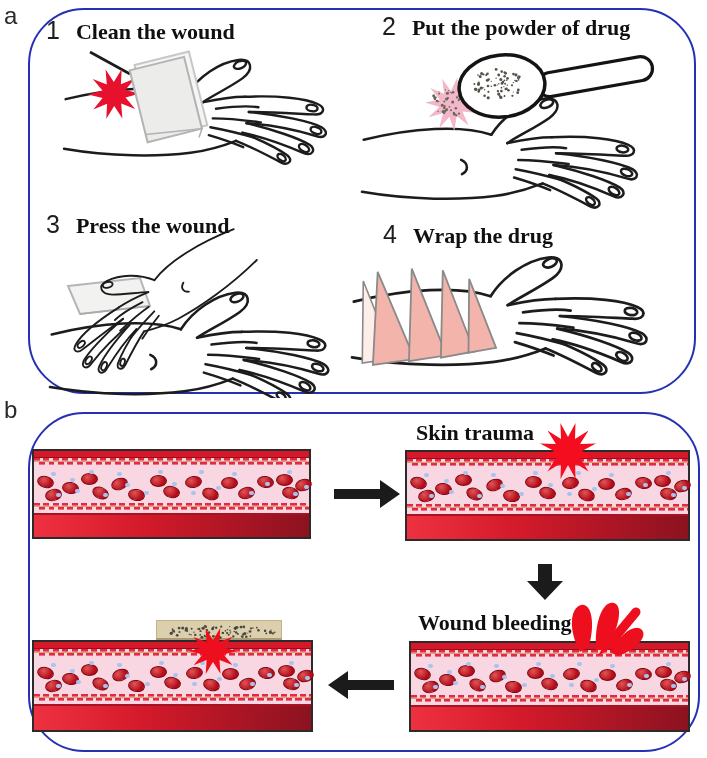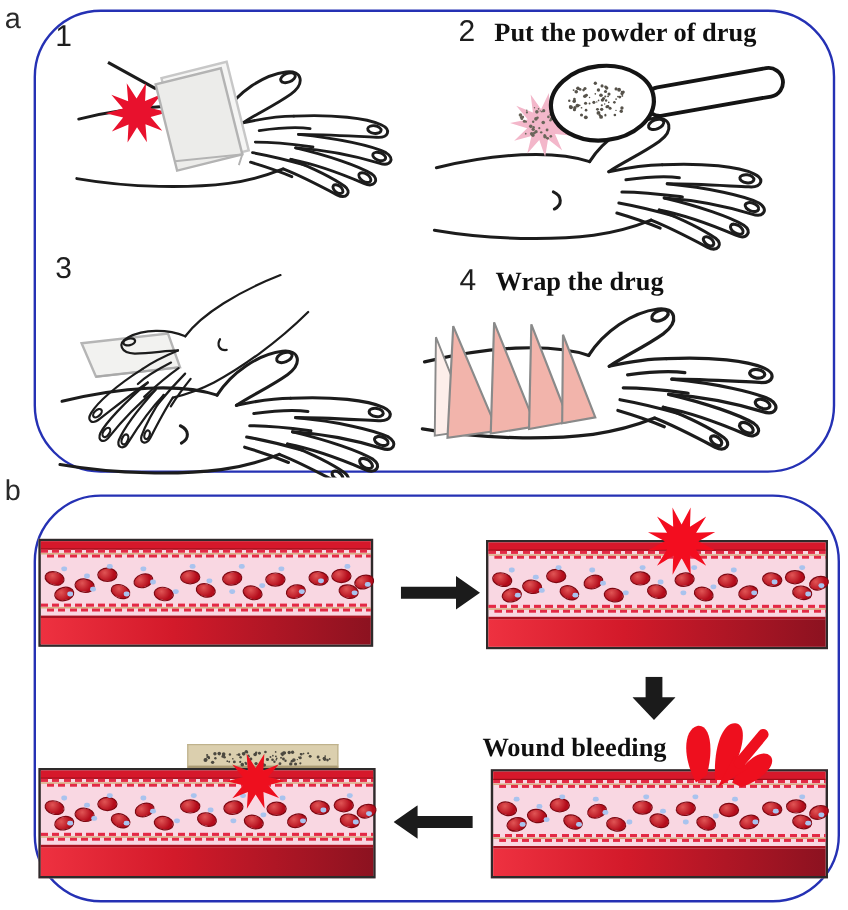--- a/index.html
+++ b/index.html
@@ -69,20 +69,21 @@
         <path d="M181,109 C198,114 212,119 224,124"></path>
       </g>
     </defs>
   </svg>
 
   <div class="corner-label label-a">a</div>
   <div class="panel panel-a"></div>
 
   <div class="step-head" style="left:46px;top:16px;">
     <span class="step-num">1</span>
+    <span class="step-title">Clean the wound</span>
   </div>
   <svg class="illus" style="left:40px;top:32px;" width="302" height="168" viewBox="0 0 302 168">
     <use href="#handshape" transform="translate(24,16) scale(0.8)"></use>
     <path d="M50,20 L90,42" stroke="#1c1c1c" stroke-width="2.6" fill="none"></path>
     <polygon fill="#e8112d" points="81.7,37.2 80.9,52.2 94.8,46.4 85.4,58.1 100.0,61.6 85.5,65.5 95.2,77.0 81.2,71.6 82.4,86.6 74.2,74.0 66.3,86.8 67.1,71.8 53.2,77.6 62.6,65.9 48.0,62.4 62.5,58.5 52.8,47.0 66.8,52.4 65.6,37.4 73.8,50.0"></polygon>
     <g transform="rotate(-14 128 68)">
       <rect x="104" y="26" width="56" height="76" fill="#f5f5f4" stroke="#c7c7c7" stroke-width="2"></rect>
       <rect x="98" y="30" width="56" height="74" fill="#ececea" stroke="#b3b3b3" stroke-width="2"></rect>
       <path d="M98,96 L154,104 L149,112" fill="none" stroke="#b3b3b3" stroke-width="1.6"></path>
     </g>
@@ -225,20 +226,21 @@
         <circle cx="2.8" cy="-4.6" r="1.5" fill="#56524a"></circle>
         <circle cx="-23.6" cy="-0.1" r="1.0" fill="#56524a"></circle>
         <circle cx="15.4" cy="-9.9" r="1.3" fill="#56524a"></circle>
         <circle cx="20.2" cy="-7.6" r="0.8" fill="#56524a"></circle>
         <circle cx="-1.9" cy="-5.8" r="0.7" fill="#56524a"></circle>
       </g>
   </svg>
 
   <div class="step-head" style="left:46px;top:210px;">
     <span class="step-num">3</span>
+    <span class="step-title">Press the wound</span>
   </div>
   <svg class="illus" style="left:42px;top:226px;" width="302" height="172" viewBox="0 0 302 172">
     <use href="#handshape" transform="translate(8,54) scale(0.85)"></use>
     <polygon points="26,60 98,52 108,80 38,88" fill="#f2f2f0" stroke="#b5b5b5" stroke-width="2"></polygon>
     <path d="M38,88 L108,80" stroke="#a9a9a9" stroke-width="1.6" fill="none"></path>
     <use href="#handshape" transform="translate(170,-30) rotate(-35) scale(-0.62,0.62)"></use>
   </svg>
 
   <div class="step-head" style="left:383px;top:220px;">
     <span class="step-num">4</span>
@@ -302,20 +304,21 @@
       </div>
     <div class="skin-memb"></div>
     <div class="skin-gap"></div>
     <div class="skin-deep"></div>
   </div>
 
   <svg class="arrow-svg" style="left:334px;top:480px;" width="66" height="30" viewBox="0 0 66 30">
     <polygon points="0,9 46,9 46,0 66,14 46,28 46,19 0,19" fill="#1b1b1b"></polygon>
   </svg>
 
+  <div class="stage-title" style="left:416px;top:420px;">Skin trauma</div>
   <div class="skin-box" style="left:405px;top:450px;width:285px;height:91px;">
     <div class="skin-top"></div>
     <div class="skin-memb"></div>
     <div class="skin-dermis">
         <div class="rbc" style="left: 1%; top: 30%; transform: rotate(15deg);"></div>
         <div class="rbc" style="left: 4%; top: 62%; transform: rotate(-12deg);"></div>
         <div class="rbc" style="left: 10%; top: 44%; transform: rotate(8deg);"></div>
         <div class="rbc" style="left: 17%; top: 22%; transform: rotate(0deg);"></div>
         <div class="rbc" style="left: 21%; top: 58%; transform: rotate(22deg);"></div>
         <div class="rbc" style="left: 28%; top: 34%; transform: rotate(-18deg);"></div>
@@ -356,21 +359,21 @@
     <div class="skin-deep"></div>
   </div>
   <svg class="star-svg" style="left:524px;top:420px;" width="88" height="62" viewBox="0 0 88 62">
     <polygon fill="#f30d1f" points="51.5,3.0 51.0,18.9 64.5,10.5 56.1,24.0 72.0,23.4 58.0,31.0 72.0,38.5 56.1,38.0 64.5,51.5 51.0,43.1 51.6,59.0 44.0,45.0 36.5,59.0 37.0,43.1 23.5,51.5 31.9,38.0 16.0,38.6 30.0,31.0 16.0,23.5 31.9,24.0 23.5,10.5 37.0,18.9 36.4,3.0 44.0,17.0"></polygon>
   </svg>
 
   <svg class="arrow-svg" style="left:527px;top:564px;" width="36" height="36" viewBox="0 0 36 36">
     <polygon points="11,0 25,0 25,17 36,17 18,36 0,17 11,17" fill="#1b1b1b"></polygon>
   </svg>
 
-  <div class="stage-title" style="left:402px;top:610px;text-align:right;">Wound bleeding</div>
+  <div class="stage-title" style="left:418px;top:610px;text-align:right;">Wound bleeding</div>
   <div class="skin-box" style="left:409px;top:641px;width:281px;height:91px;">
     <div class="skin-top"></div>
     <div class="skin-memb"></div>
     <div class="skin-dermis">
         <div class="rbc" style="left: 1%; top: 30%; transform: rotate(15deg);"></div>
         <div class="rbc" style="left: 4%; top: 62%; transform: rotate(-12deg);"></div>
         <div class="rbc" style="left: 10%; top: 44%; transform: rotate(8deg);"></div>
         <div class="rbc" style="left: 17%; top: 22%; transform: rotate(0deg);"></div>
         <div class="rbc" style="left: 21%; top: 58%; transform: rotate(22deg);"></div>
         <div class="rbc" style="left: 28%; top: 34%; transform: rotate(-18deg);"></div>

